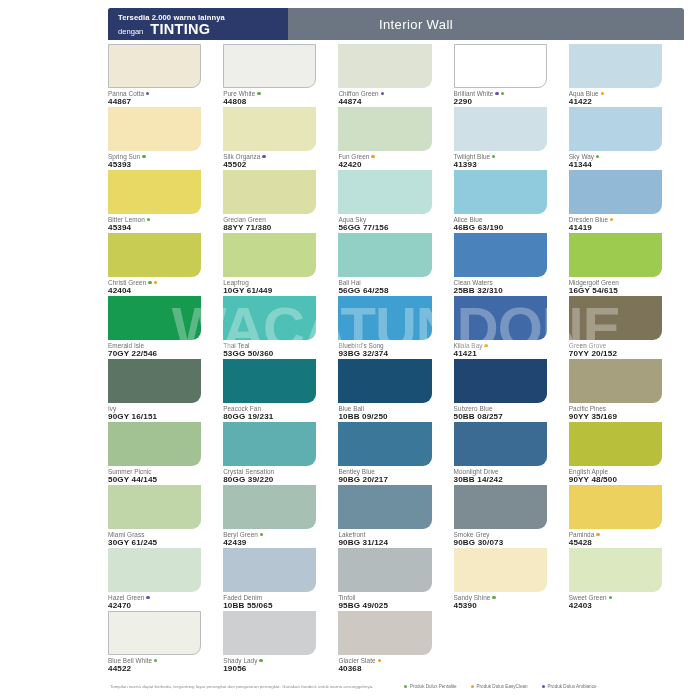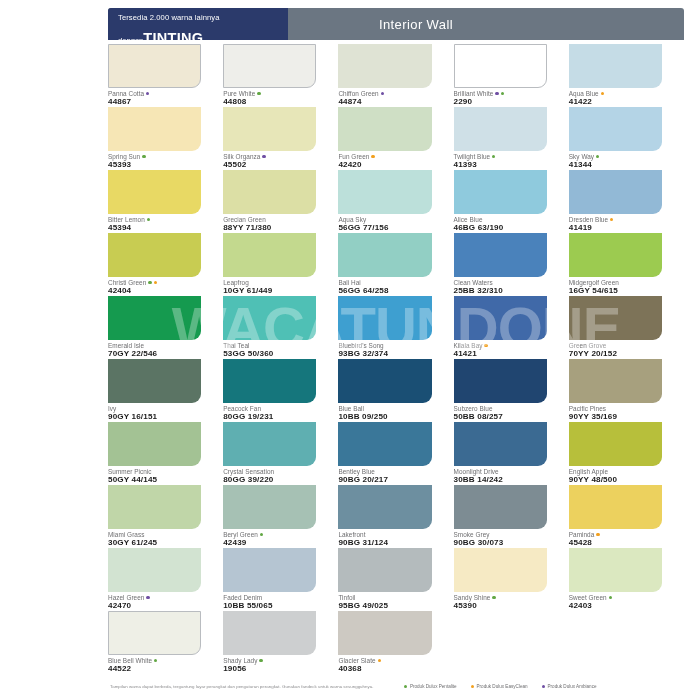--- a/index.html
+++ b/index.html
@@ -32,22 +32,22 @@
   .hdr-title{
     color:#ffffff;font-size:13px;letter-spacing:.4px;font-weight:400;
     margin-left:40px;
   }
   .hdr-tint{
     position:absolute;left:0;top:0;height:32px;width:180px;
     background:#2b3a6b;border-radius:3px 0 0 0;
     padding:3px 8px 0 10px;box-sizing:border-box;
     color:#fff;line-height:1.08;
   }
-  .tint-l1{font-size:7.6px;letter-spacing:.1px;display:block;padding-top:3px;}
-  .tint-l2{font-size:7.6px;display:flex;align-items:baseline;gap:0;margin-top:9px;}
+  .tint-l1{font-size:7.6px;letter-spacing:.1px;display:block;padding-top:3px;font-weight:bold;}
+  .tint-l2{font-size:7.6px;display:flex;align-items:baseline;gap:7px;}
   .tint-big{font-size:14.5px;font-weight:700;letter-spacing:.3px;}
 
   
   #grid{
     position:absolute;left:108px;top:44px;
     width:576px;
     display:grid;
     grid-template-columns:repeat(5,115.2px);
   }
   .cell{

